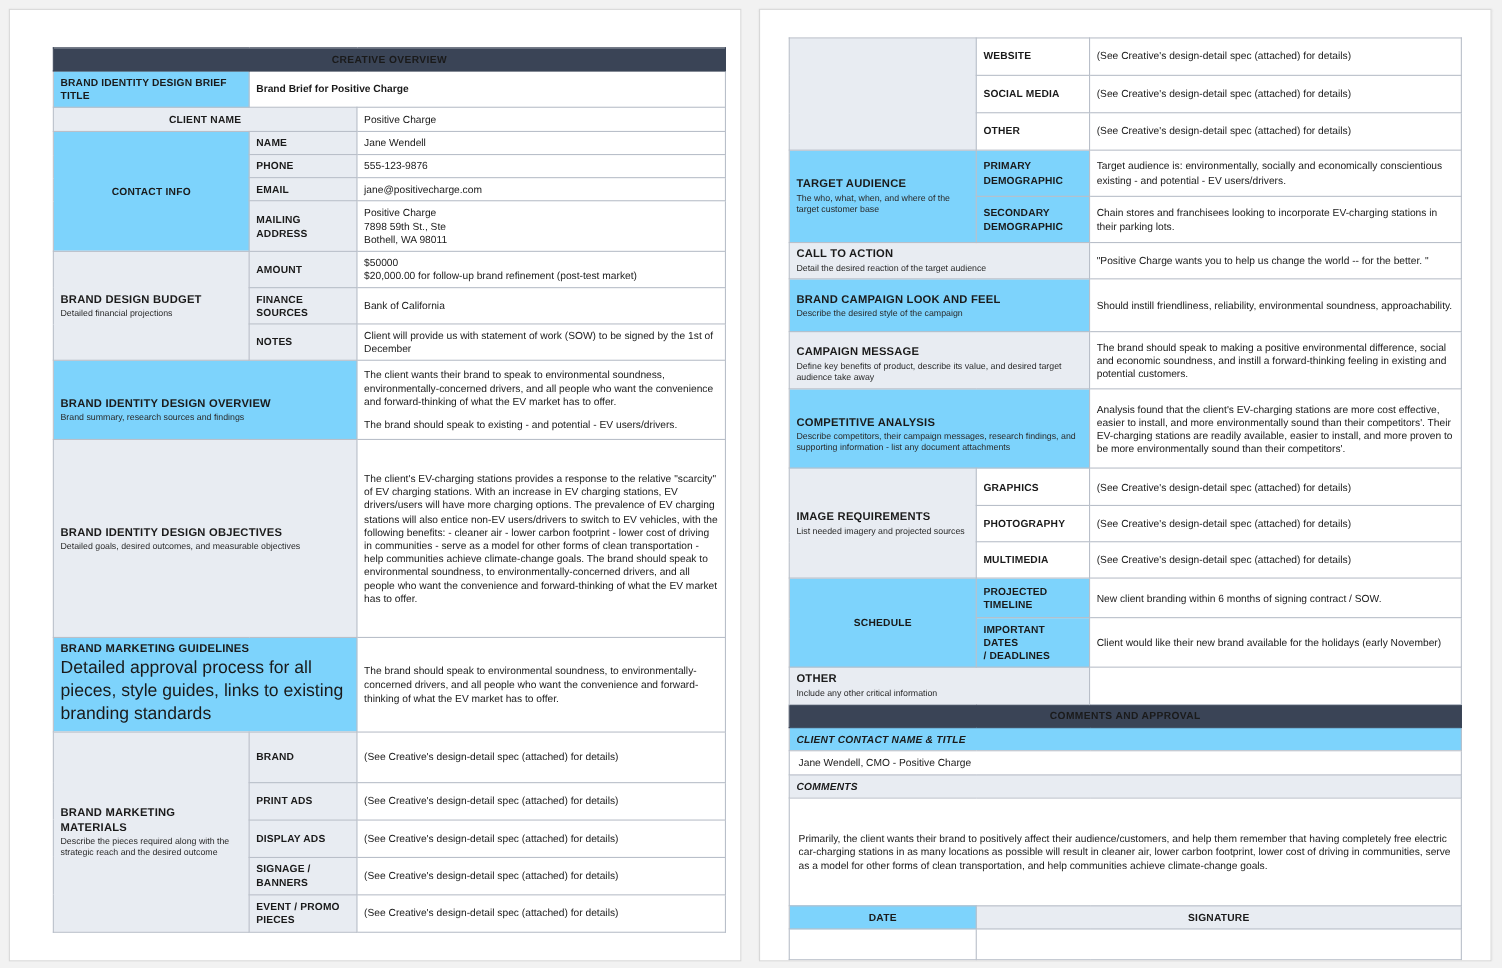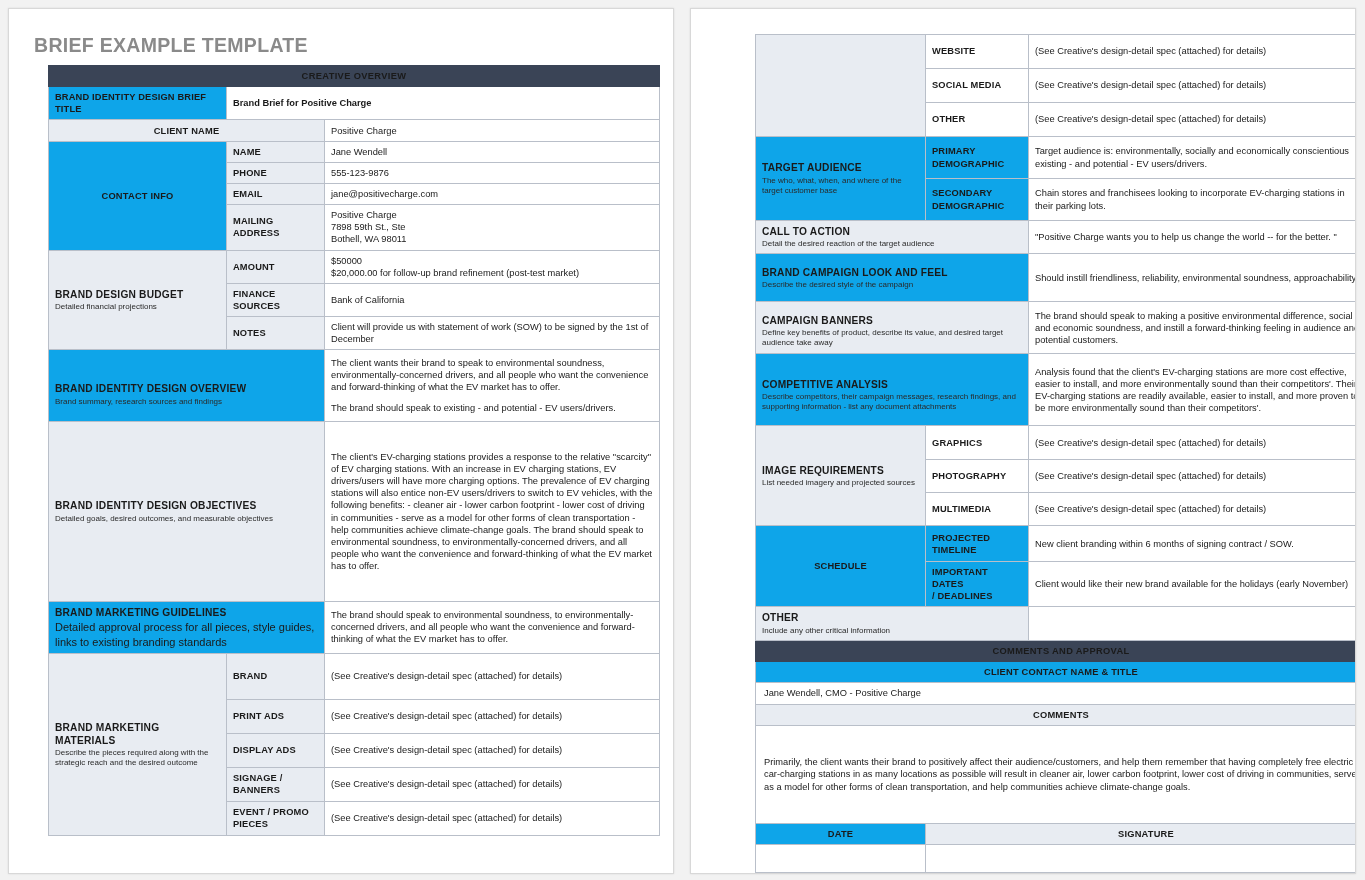--- a/index.html
+++ b/index.html
@@ -40,61 +40,61 @@
     vertical-align: middle;
     padding: 4px 6px;
     font-size: 9.3px;
     color: #1a1a1a;
     line-height: 1.3;
     word-wrap: break-word;
   }
 
   
   .bg-dark   { background: #3a4456; color: #ffffff; border-color: #3a4456 !important; }
-  .bg-blue   { background: #0ea5e9; }
+  .bg-blue   { background: #7dd3fc; }
   .bg-light  { background: #e8ecf2; }
   .bg-white  { background: #ffffff; }
 
   .banner {
     text-align: center;
     font-weight: bold;
     font-size: 11.2px;
     letter-spacing: 0.35px;
     padding: 4px 0;
   }
   .subbanner {
-    text-align: center;
+    text-align: left;
     font-weight: bold;
     font-size: 9.6px;
     letter-spacing: 0.2px;
     padding: 3px 0;
+    font-style: italic;
   }
 
   .lbl      { font-weight: bold; font-size: 9.5px; letter-spacing: 0.15px; }
   .lbl-lg   { font-weight: bold; font-size: 10.2px; letter-spacing: 0.2px; text-align: center; }
   .sub      { font-weight: normal; font-size: 8.0px; color: #2a2a2a; line-height: 1.25; display: block; margin-top: 1px; }
   .val      { font-size: 9.3px; color: #1a1a1a; }
   .val p    { margin: 0; }
   .val p + p { margin-top: 9px; }
 
   .top-align { vertical-align: top; padding-top: 6px; }
   .title-val { font-weight: bold; font-size: 10.4px; padding-left: 8px; }
-  .guideline-big { font-size: 11px; font-weight: normal; line-height: 1.3; display:block; margin-top:1px; }
+  .guideline-big { font-size: 16px; font-weight: normal; line-height: 1.3; display:block; margin-top:1px; }
 
   .blank-tall { height: 28px; }
 </style>
 </head>
 <body>
 
 <div class="workspace">
 
   <div class="page page-left">
 
     <div class="doc-title">
-      <div>BRIEF EXAMPLE TEMPLATE</div>
     </div>
 
     <div style="padding: 8px 0 0 25px; margin-left: 14px;">
     <table class="grid">
       <colgroup>
         <col style="width:178px">
             <col style="width:98px">
             <col style="width:335px">
       </colgroup>
       <tbody>
@@ -204,21 +204,21 @@
           <td class="bg-light lbl" style="height:34px;white-space:pre-line">EVENT / PROMO
 PIECES</td>
           <td class="bg-white val">(See Creative's design-detail spec (attached) for details)</td>
         </tr>
       </tbody>
     </table>
     </div>
   </div>
 
   <div class="page page-right">
-    <div style="padding: 25px 0 0 26px; margin-left: 38px;">
+    <div style="padding: 25px 0 0 26px;">
     <table class="grid">
       <colgroup>
         <col style="width:170px">
             <col style="width:103px">
             <col style="width:338px">
       </colgroup>
       <tbody>
 
         <tr>
           <td rowspan="3" class="bg-light"></td>
@@ -260,24 +260,24 @@
         <tr>
           <td colspan="2" class="bg-blue top-align" style="height:48px">
             <span class="lbl-lg">BRAND CAMPAIGN LOOK AND FEEL</span>
             <span class="sub">Describe the desired style of the campaign</span>
           </td>
           <td class="bg-white val">Should instill friendliness, reliability, environmental soundness, approachability.</td>
         </tr>
 
         <tr>
           <td colspan="2" class="bg-light top-align" style="height:52px;padding-top:10px">
-            <span class="lbl-lg">CAMPAIGN BANNERS</span>
+            <span class="lbl-lg">CAMPAIGN MESSAGE</span>
             <span class="sub">Define key benefits of product, describe its value, and desired target audience take away</span>
           </td>
-          <td class="bg-white val">The brand should speak to making a positive environmental difference, social and economic soundness, and instill a forward-thinking feeling in audience and potential customers.</td>
+          <td class="bg-white val">The brand should speak to making a positive environmental difference, social and economic soundness, and instill a forward-thinking feeling in existing and potential customers.</td>
         </tr>
 
         <tr>
           <td colspan="2" class="bg-blue top-align" style="height:72px;padding-top:14px">
             <span class="lbl-lg">COMPETITIVE ANALYSIS</span>
             <span class="sub">Describe competitors, their campaign messages, research findings, and supporting information - list any document attachments</span>
           </td>
           <td class="bg-white val top-align">Analysis found that the client's EV-charging stations are more cost effective, easier to install, and more environmentally sound than their competitors'. Their EV-charging stations are readily available, easier to install, and more proven to be more environmentally sound than their competitors'.</td>
         </tr>
 

